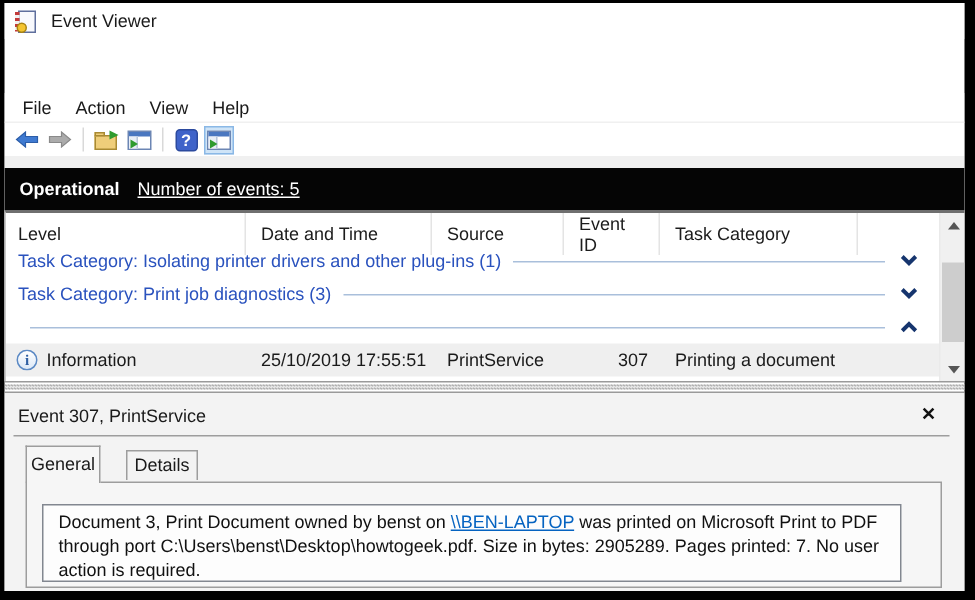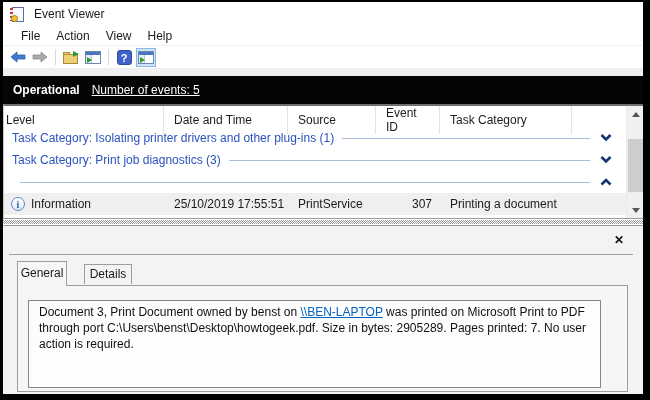--- a/index.html
+++ b/index.html
@@ -11,21 +11,21 @@
   }
   
   .titlebar { height:24px; display:flex; align-items:center; padding-left:7px; background:#fff; flex:none; }
   .app-icon { width:15px; height:15px; margin-right:9px; position:relative; flex:none; }
   .app-icon .page { position:absolute; left:2px; top:0; width:12px; height:15px; background:#f8f9fd; border:1px solid #5f6f9d; }
   .app-icon .spiral { position:absolute; left:0; top:1px; width:3px; height:13px;
       background:repeating-linear-gradient(180deg,#c23b3b 0 2px,#f0f0f0 2px 4px); }
   .app-icon .badge { position:absolute; left:1px; bottom:0; width:7px; height:7px; border-radius:50%;
       background:#f4c430; border:1px solid #a88414; }
   .window-title { font-size:12px; color:#1a1a1a; }
-  .menubar { height:19px; display:flex; align-items:center; padding-left:10px; background:#fff; flex:none; }
+  .menubar { height:19px; display:flex; align-items:center; padding-left:4px; background:#fff; flex:none;margin-top:36px; }
   .menu-item { font-size:12px; color:#1a1a1a; padding:1px 8px; }
   .toolbar { height:23px; display:flex; align-items:center; padding-left:4px; background:#fff; flex:none; border-top:1px solid #f0f0f0; }
   .tbtn { width:20px; height:19px; display:flex; align-items:center; justify-content:center; margin:0 1px; flex:none; }
   .tbtn.active { background:#cfe4f7; border:1px solid #8ab8e6; }
   .tsep { width:1px; height:16px; background:#d9d9d9; margin:0 4px; flex:none; }
   .arrow-svg { display:block; }
   .help-box { width:15px; height:15px; background:#3f63c9; border:1px solid #2c4a9e; border-radius:3px;
       color:#fff; font-size:11px; font-weight:bold; text-align:center; line-height:14px; }
   .win-icon { width:16px; height:13px; border:1px solid #6c86b4; background:#fff; position:relative; }
   .win-icon .tbar { position:absolute; left:0; top:0; right:0; height:3px; background:#4a77c0; }
@@ -43,21 +43,21 @@
   .logheader .logname { font-size:12px; font-weight:bold; }
   .logheader .logcount { font-size:12px; margin-left:12px;text-decoration:underline; }
   
   .list { height:114px; background:#fff; position:relative; flex:none;
       border-top:2px solid #6f6f6f; border-left:1px solid #c8c8c8; }
   .list-inner { position:absolute; left:0; top:0; right:17px; bottom:0; overflow:hidden; }
   .lrow { display:grid; grid-template-columns:160px 124px 88px 64px 132px 1fr; align-items:center; }
   .header-row { height:21px; }
   .hcell { font-size:12px; color:#1c1c1c; height:100%; display:flex; align-items:center;
       padding-left:10px; border-right:1px solid #e4e4e4; }
-  .hcell.first { padding-left:2px; }
+  .hcell.first { padding-left:8px; }
   .hcell.num { justify-content:flex-end; padding-right:8px; }
   .hcell.last { border-right:none; }
   .group-row { height:22px; display:flex; align-items:center; padding-left:8px; }
   .group-label { font-size:12px; color:#2a52be; white-space:nowrap; flex:none; }
   .group-line { flex:1; height:1px; background:#a9bfdb; margin-left:8px; margin-right:10px; }
   .chev { width:12px; height:8px; margin-right:14px; flex:none; }
   .event-row { height:22px; background:#efefef; }
   .cell { font-size:12px; color:#1a1a1a; display:flex; align-items:center; padding-left:10px; white-space:nowrap; overflow:hidden; }
   .cell.num { justify-content:flex-end; padding-right:8px; }
   .level-cell { padding-left:7px; }
@@ -215,20 +215,21 @@
       <div class="thumb"></div>
       <div class="sbtn down">
           <div class="tri-down"></div>
         </div>
     </div>
   </div>
 
   <div class="splitter"></div>
 
   <div class="preview">
+    <div class="preview-title">Event 307, PrintService</div>
     <div class="close-btn">✕</div>
     <div class="preview-sep"></div>
 
     <div class="tab active">General</div>
     <div class="tab inactive">Details</div>
 
     <div class="tabpanel">
       <div class="desc-box">
         <div class="desc-text">
           <span>Document 3, Print Document owned by benst on </span><a href="#">\\BEN-LAPTOP</a><span> was printed on Microsoft Print to PDF through port C:\Users\benst\Desktop\howtogeek.pdf. Size in bytes: 2905289. Pages printed: 7. No user action is required.</span>

